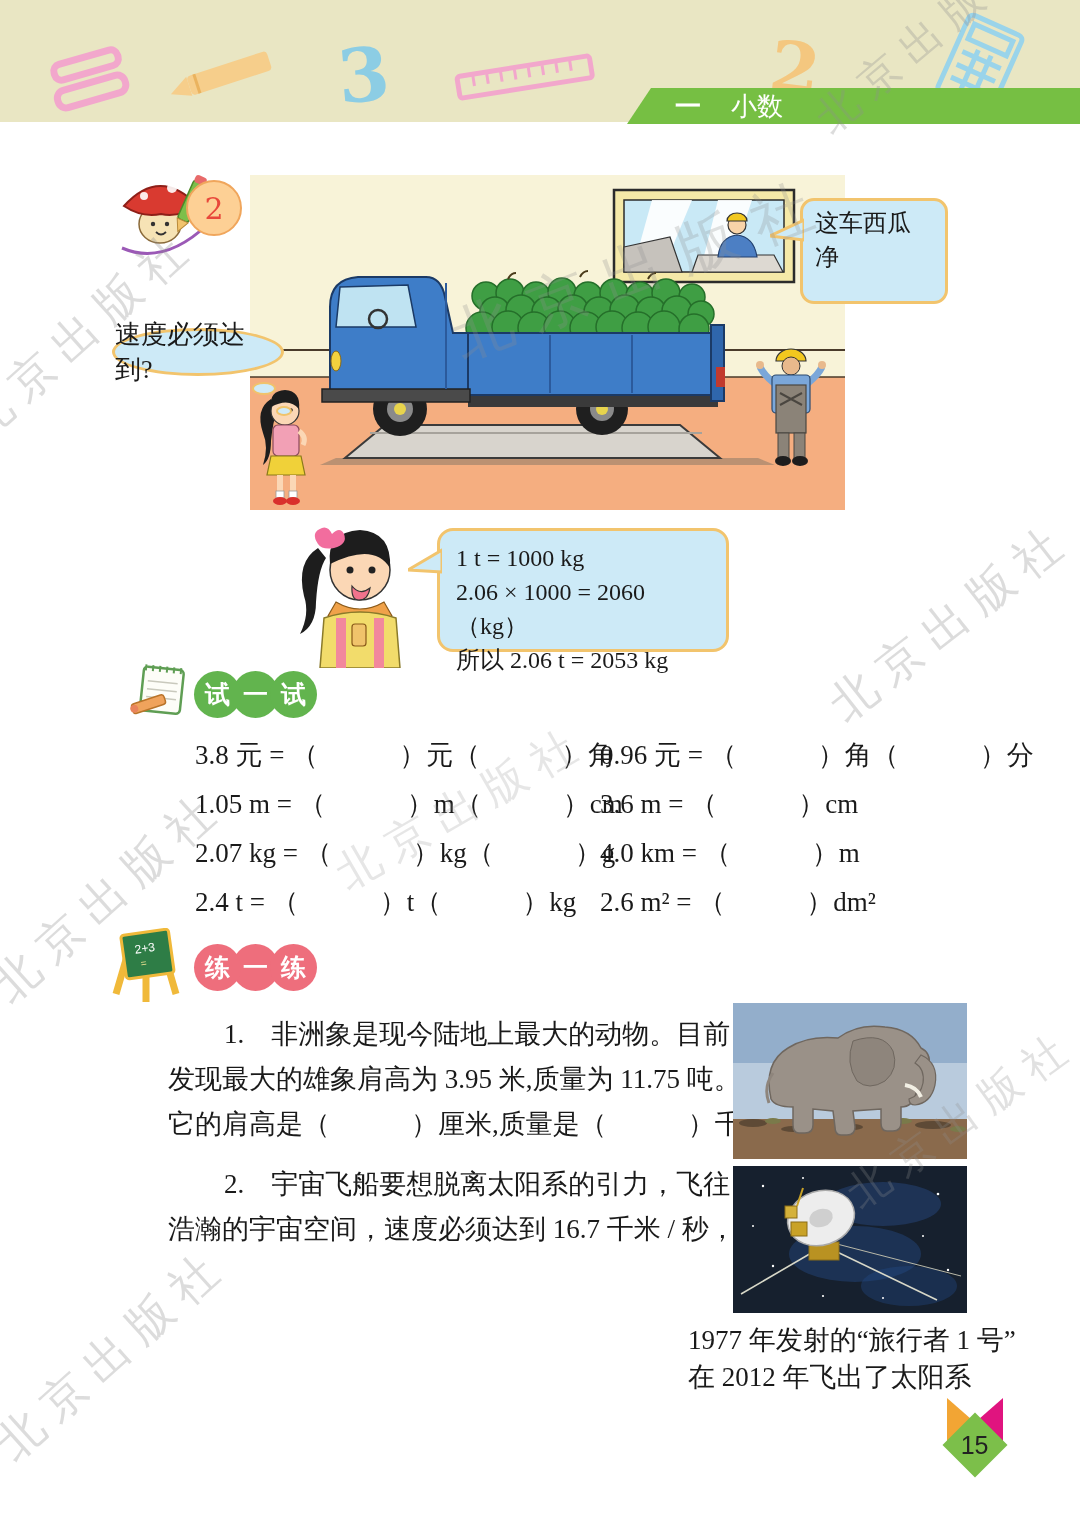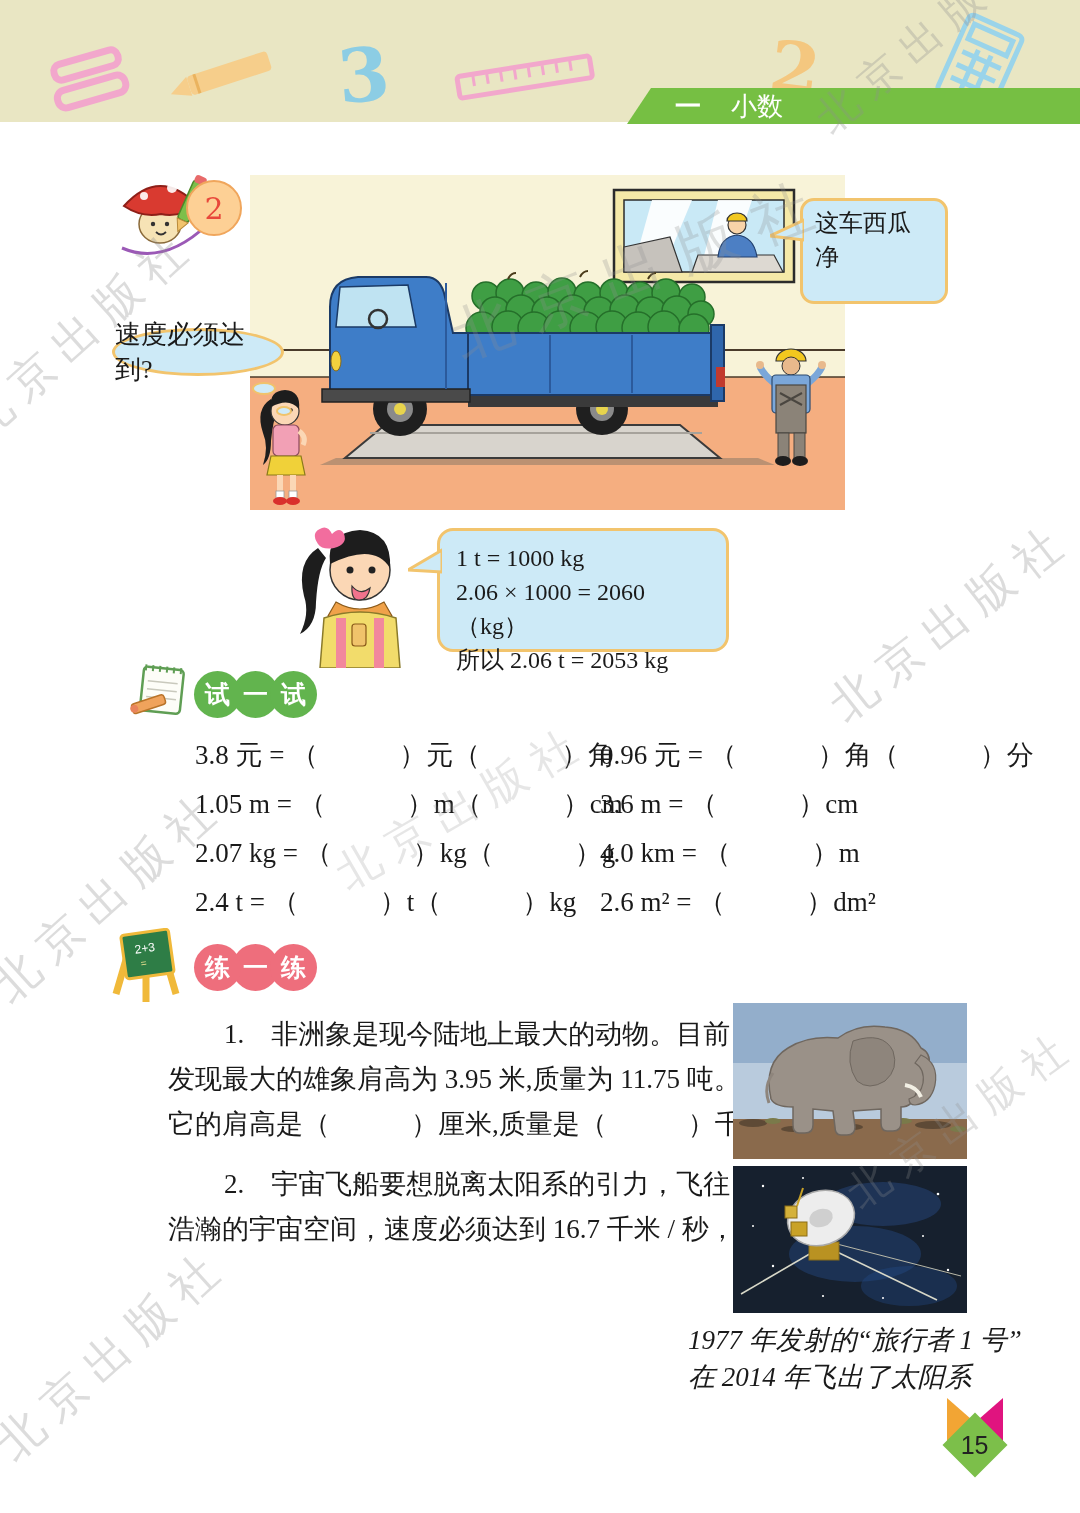--- a/index.html
+++ b/index.html
@@ -58,21 +58,21 @@
   .try-rows{position:absolute;left:195px;top:737px;width:810px;font-size:27px;}
   .try-row{position:relative;height:49px;text-align:right;}
   .try-cell{position:absolute;top:0;white-space:pre;}
   .try-left{left:0;}
   .try-right{left:405px;}
 
   
   .para{position:absolute;width:604px;font-size:27px;line-height:45px;white-space:nowrap;margin-left:30px;}
   .para .indent{padding-left:56px;}
   .photo{position:absolute;width:234px;}
-  .caption{position:absolute;left:688px;top:1322px;font-size:27px;line-height:37px;font-style:italic;}
+  .caption{position:absolute;left:688px;top:1322px;font-size:27px;line-height:37px;}
 
   
   .p15{position:absolute;left:942px;top:1396px;width:66px;height:86px;z-index:6;}
   .p15 .tri{position:absolute;top:2px;width:28px;height:46px;}
   .p15 .tri-y{left:5px;background:#f2a534;clip-path:polygon(0 0,100% 53%,0 100%);}
   .p15 .tri-m{left:33px;background:#e0147f;clip-path:polygon(100% 0,0 53%,100% 100%);}
   .p15 .dia{position:absolute;left:10px;top:26px;width:46px;height:46px;background:#7cbf4a;
             transform:rotate(45deg);display:flex;align-items:center;justify-content:center;}
   .p15 .dia span{transform:rotate(-45deg);font-size:25px;color:#222;
                  font-family:"Liberation Sans","DejaVu Sans",sans-serif;}
@@ -419,21 +419,21 @@
         <ellipse cx="88" cy="52" rx="12" ry="9" fill="#cfcfcf"></ellipse>
       </g>
       <rect x="58" y="56" width="16" height="14" fill="#c9a227" stroke="#8a6d16" stroke-width="1"></rect>
       <rect x="52" y="40" width="12" height="12" fill="#d4b13a" stroke="#8a6d16" stroke-width="1"></rect>
       <line x1="64" y1="40" x2="70" y2="22" stroke="#c9a227" stroke-width="2"></line>
     </svg>
   </div>
 
   <div class="caption">
     <div>1977 年发射的“旅行者 1 号”</div>
-    <div>在 2014 年飞出了太阳系</div>
+    <div>在 2012 年飞出了太阳系</div>
   </div>
 
   <div class="p15">
     <div class="tri tri-y"></div>
     <div class="tri tri-m"></div>
     <div class="dia">
       <span>15</span>
     </div>
   </div>
 

